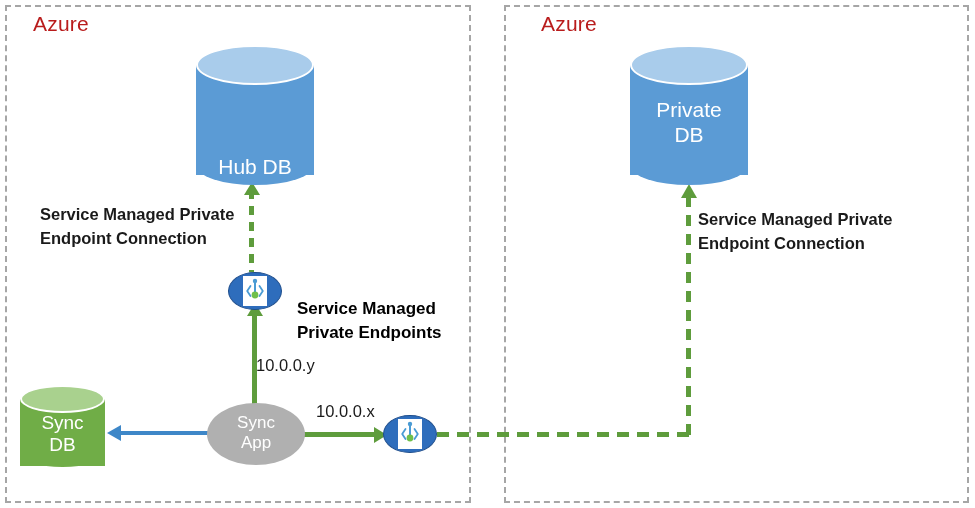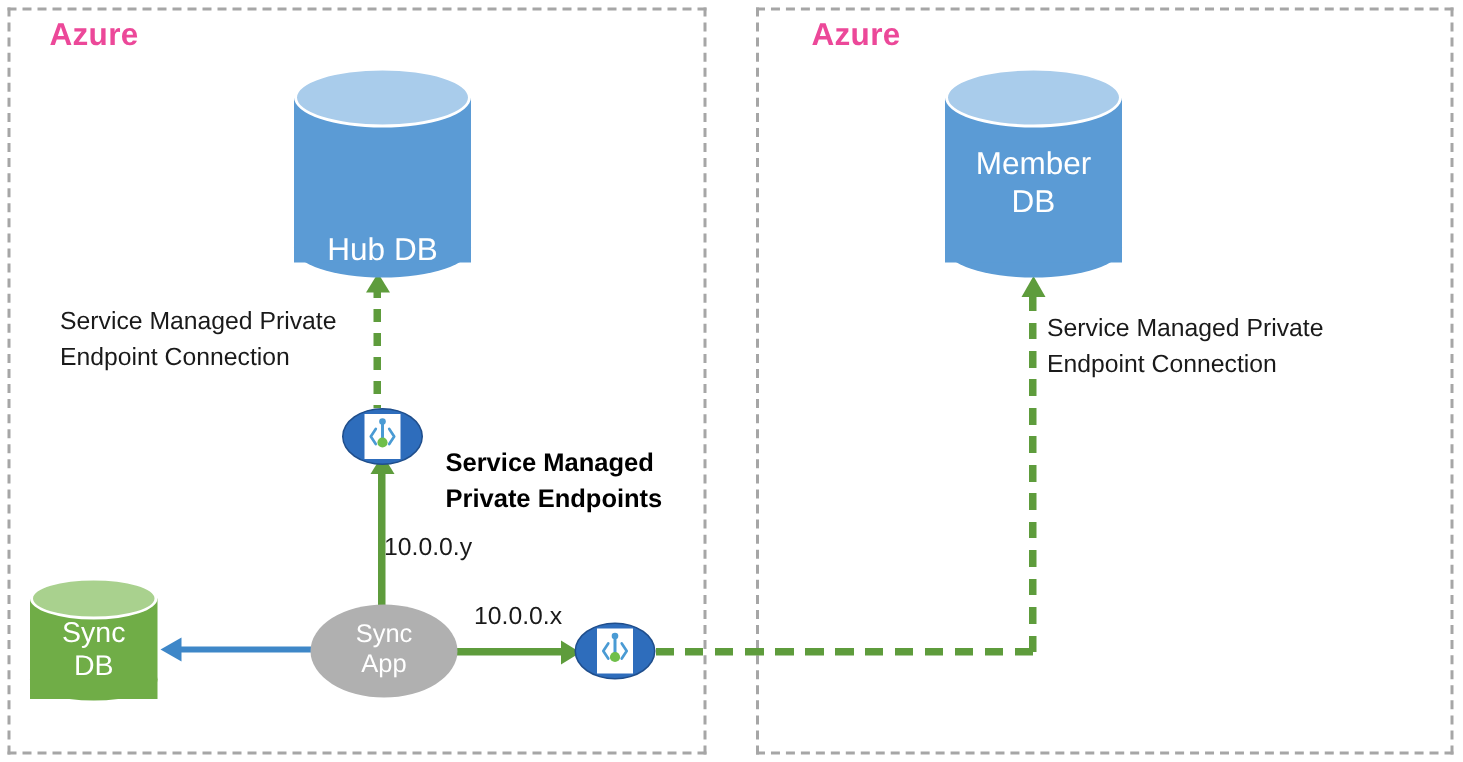--- a/index.html
+++ b/index.html
@@ -22,24 +22,23 @@
     border: 2px dashed #a6a6a6;
     background: transparent;
     box-sizing: border-box;
   }
   #boundary-left  { left: 5px;   top: 5px; width: 466px; height: 498px; }
   #boundary-right { left: 504px; top: 5px; width: 465px; height: 498px; }
 
   .zone-label {
     position: absolute;
     font-size: 21px;
-    color: #ec4899;
+    color: #b91c1c;
     letter-spacing: 0.2px;
     white-space: nowrap;
-    font-weight: bold;
   }
   #azure-label-left  { left: 33px;  top: 12px; }
   #azure-label-right { left: 541px; top: 12px; }
 
   
   .cylinder {
     position: absolute;
   }
   .cyl-body {
     position: absolute;
@@ -207,20 +206,21 @@
     border-right: 14px solid #3E87C8;
   }
 
   
   .anno {
     position: absolute;
     font-size: 16.5px;
     color: #1a1a1a;
     line-height: 1.45;
     white-space: pre-line;
+    font-weight: bold;
   }
   #anno-hub    { left: 40px;  top: 203px; width: 215px; }
   #anno-member { left: 698px; top: 208px; width: 225px; }
   .anno-bold {
     position: absolute;
     font-size: 17px;
     font-weight: bold;
     color: #000000;
     line-height: 1.4;
     white-space: pre-line;
@@ -267,21 +267,21 @@
     <div class="cyl-bottom"></div>
     <div class="cyl-body"></div>
     <div class="cyl-top"></div>
     <div class="cyl-text">Hub DB</div>
   </div>
 
   <div class="cylinder" id="member-db">
     <div class="cyl-bottom"></div>
     <div class="cyl-body"></div>
     <div class="cyl-top"></div>
-    <div class="cyl-text">Member
+    <div class="cyl-text">Private
 DB</div>
   </div>
 
   <div class="cylinder" id="sync-db">
     <div class="cyl-bottom"></div>
     <div class="cyl-body"></div>
     <div class="cyl-top"></div>
     <div class="cyl-text">Sync
 DB</div>
   </div>

